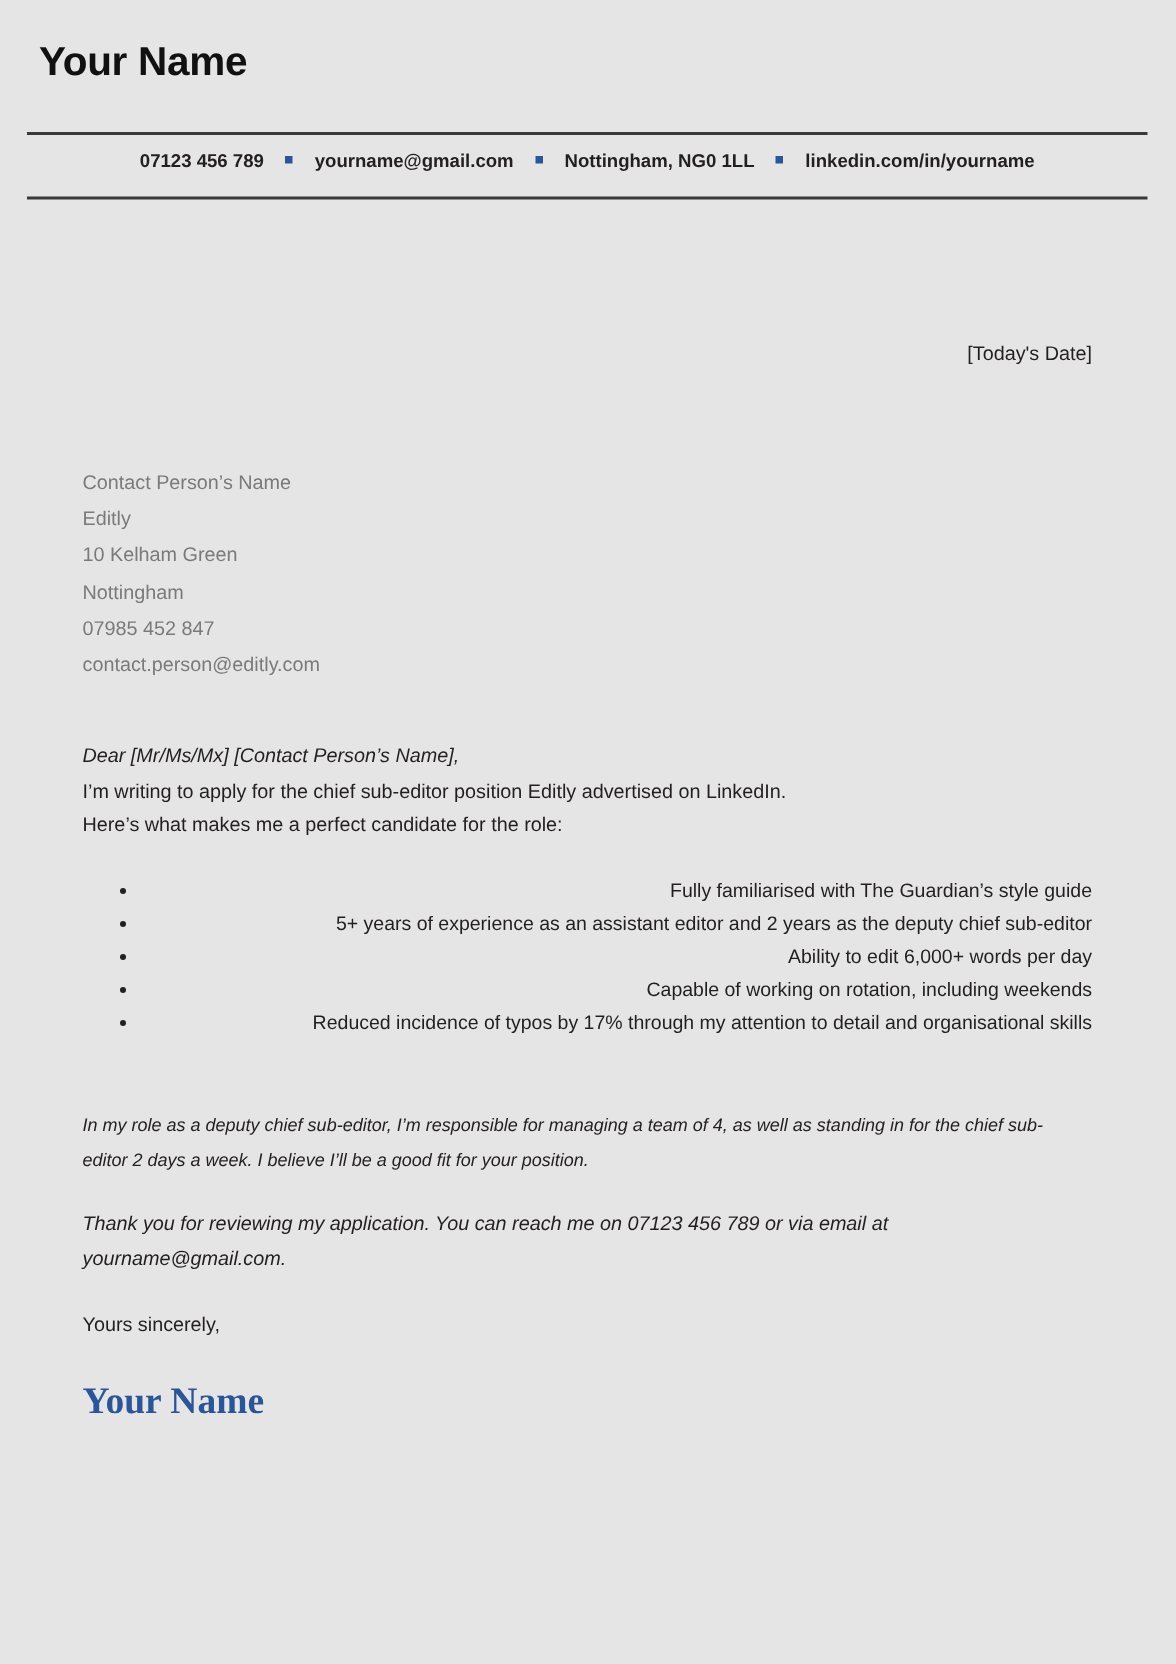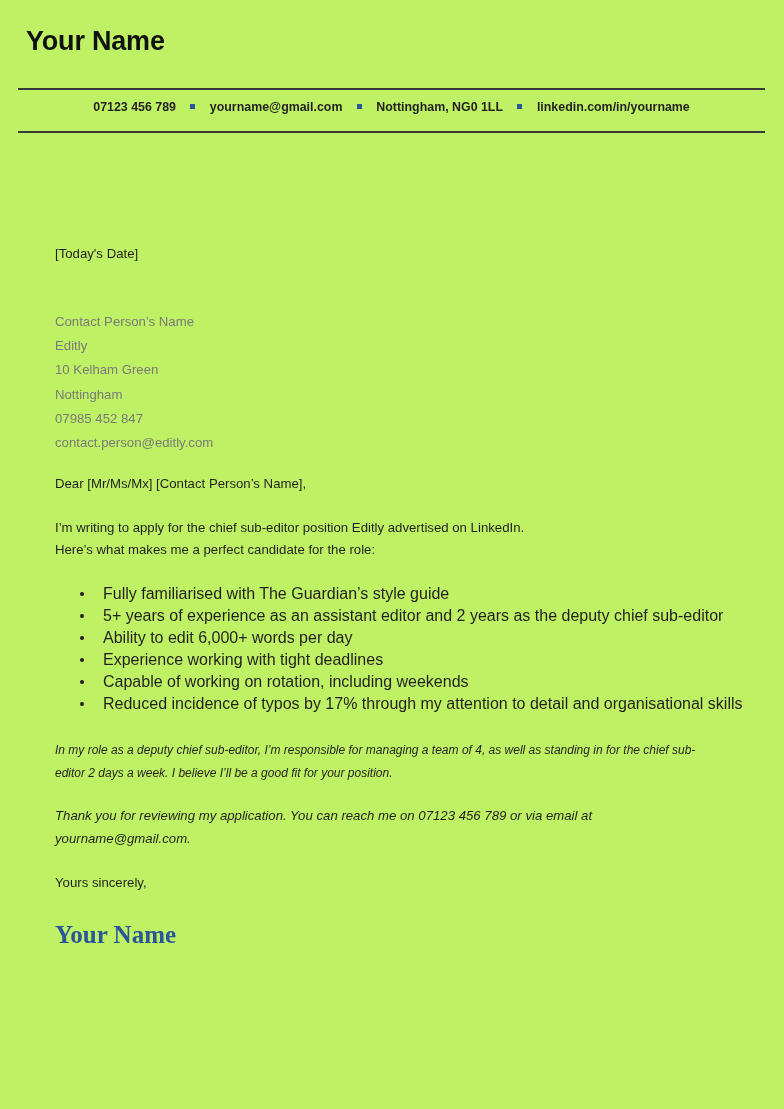--- a/index.html
+++ b/index.html
@@ -13,21 +13,21 @@
     font-family: "Liberation Sans", sans-serif;
     color: #231f20;
     position: relative;
     overflow: hidden;
   }
 
   .page {
     width: 784px;
     height: 1109px;
     position: relative;
-    background: #bef264;
+    background: #e5e5e5;
     box-sizing: border-box;
   }
 
   
   .header {
     position: absolute;
     left: 0;
     top: 0;
     width: 784px;
   }
@@ -79,69 +79,70 @@
     left: 55px;
     top: 0;
     width: 673px;
   }
 
   .date {
     position: absolute;
     left: 0;
     top: 228px;
     width: 673px;
-    text-align: left;
+    text-align: right;
     font-size: 13.2px;
     color: #231f20;
     line-height: 1.2;
-    margin-top: 18px;
   }
 
   .recipient {
     position: absolute;
     left: 0;
     top: 265px;
     width: 500px;
     font-size: 13.2px;
     color: #7a7a7a;
     line-height: 24.2px;
     margin-top: 45px;
   }
   .recipient div { white-space: nowrap; }
 
   .salutation {
     position: absolute;
     left: 0;
-    top: 475px;
+    top: 495px;
     font-size: 13.2px;
     color: #231f20;
     line-height: 1.3;
     white-space: nowrap;
+    font-style: italic;
   }
 
   .intro {
     position: absolute;
     left: 0;
     top: 517px;
     width: 673px;
     font-size: 13.2px;
     color: #231f20;
     line-height: 22px;
   }
 
   .bullets {
     position: absolute;
     left: 0;
     top: 583px;
     width: 673px;
     margin: 0;
     padding: 0;
     list-style: none;
-    font-size: 16px;
-    color: #231f20;
+    font-size: 13px;
+    color: #231f20;
+    text-align: right;
   }
   .bullets li {
     position: relative;
     padding-left: 48px;
     line-height: 22px;
     white-space: nowrap;
   }
   .bullets li:before {
     content: "";
     position: absolute;
@@ -234,21 +235,20 @@
 
     <div class="intro">
       <div>I’m writing to apply for the chief sub-editor position Editly advertised on LinkedIn.</div>
       <div>Here’s what makes me a perfect candidate for the role:</div>
     </div>
 
     <ul class="bullets">
       <li>Fully familiarised with The Guardian’s style guide</li>
       <li>5+ years of experience as an assistant editor and 2 years as the deputy chief sub-editor</li>
       <li>Ability to edit 6,000+ words per day</li>
-      <li>Experience working with tight deadlines</li>
       <li>Capable of working on rotation, including weekends</li>
       <li>Reduced incidence of typos by 17% through my attention to detail and organisational skills</li>
     </ul>
 
     <div class="para-role">In my role as a deputy chief sub-editor, I’m responsible for managing a team of 4, as well as standing in for the chief sub-editor 2 days a week. I believe I’ll be a good fit for your position.</div>
 
     <div class="para-thanks">Thank you for reviewing my application. You can reach me on 07123 456 789 or via email at yourname@gmail.com.</div>
 
     <div class="signoff">Yours sincerely,</div>
 

